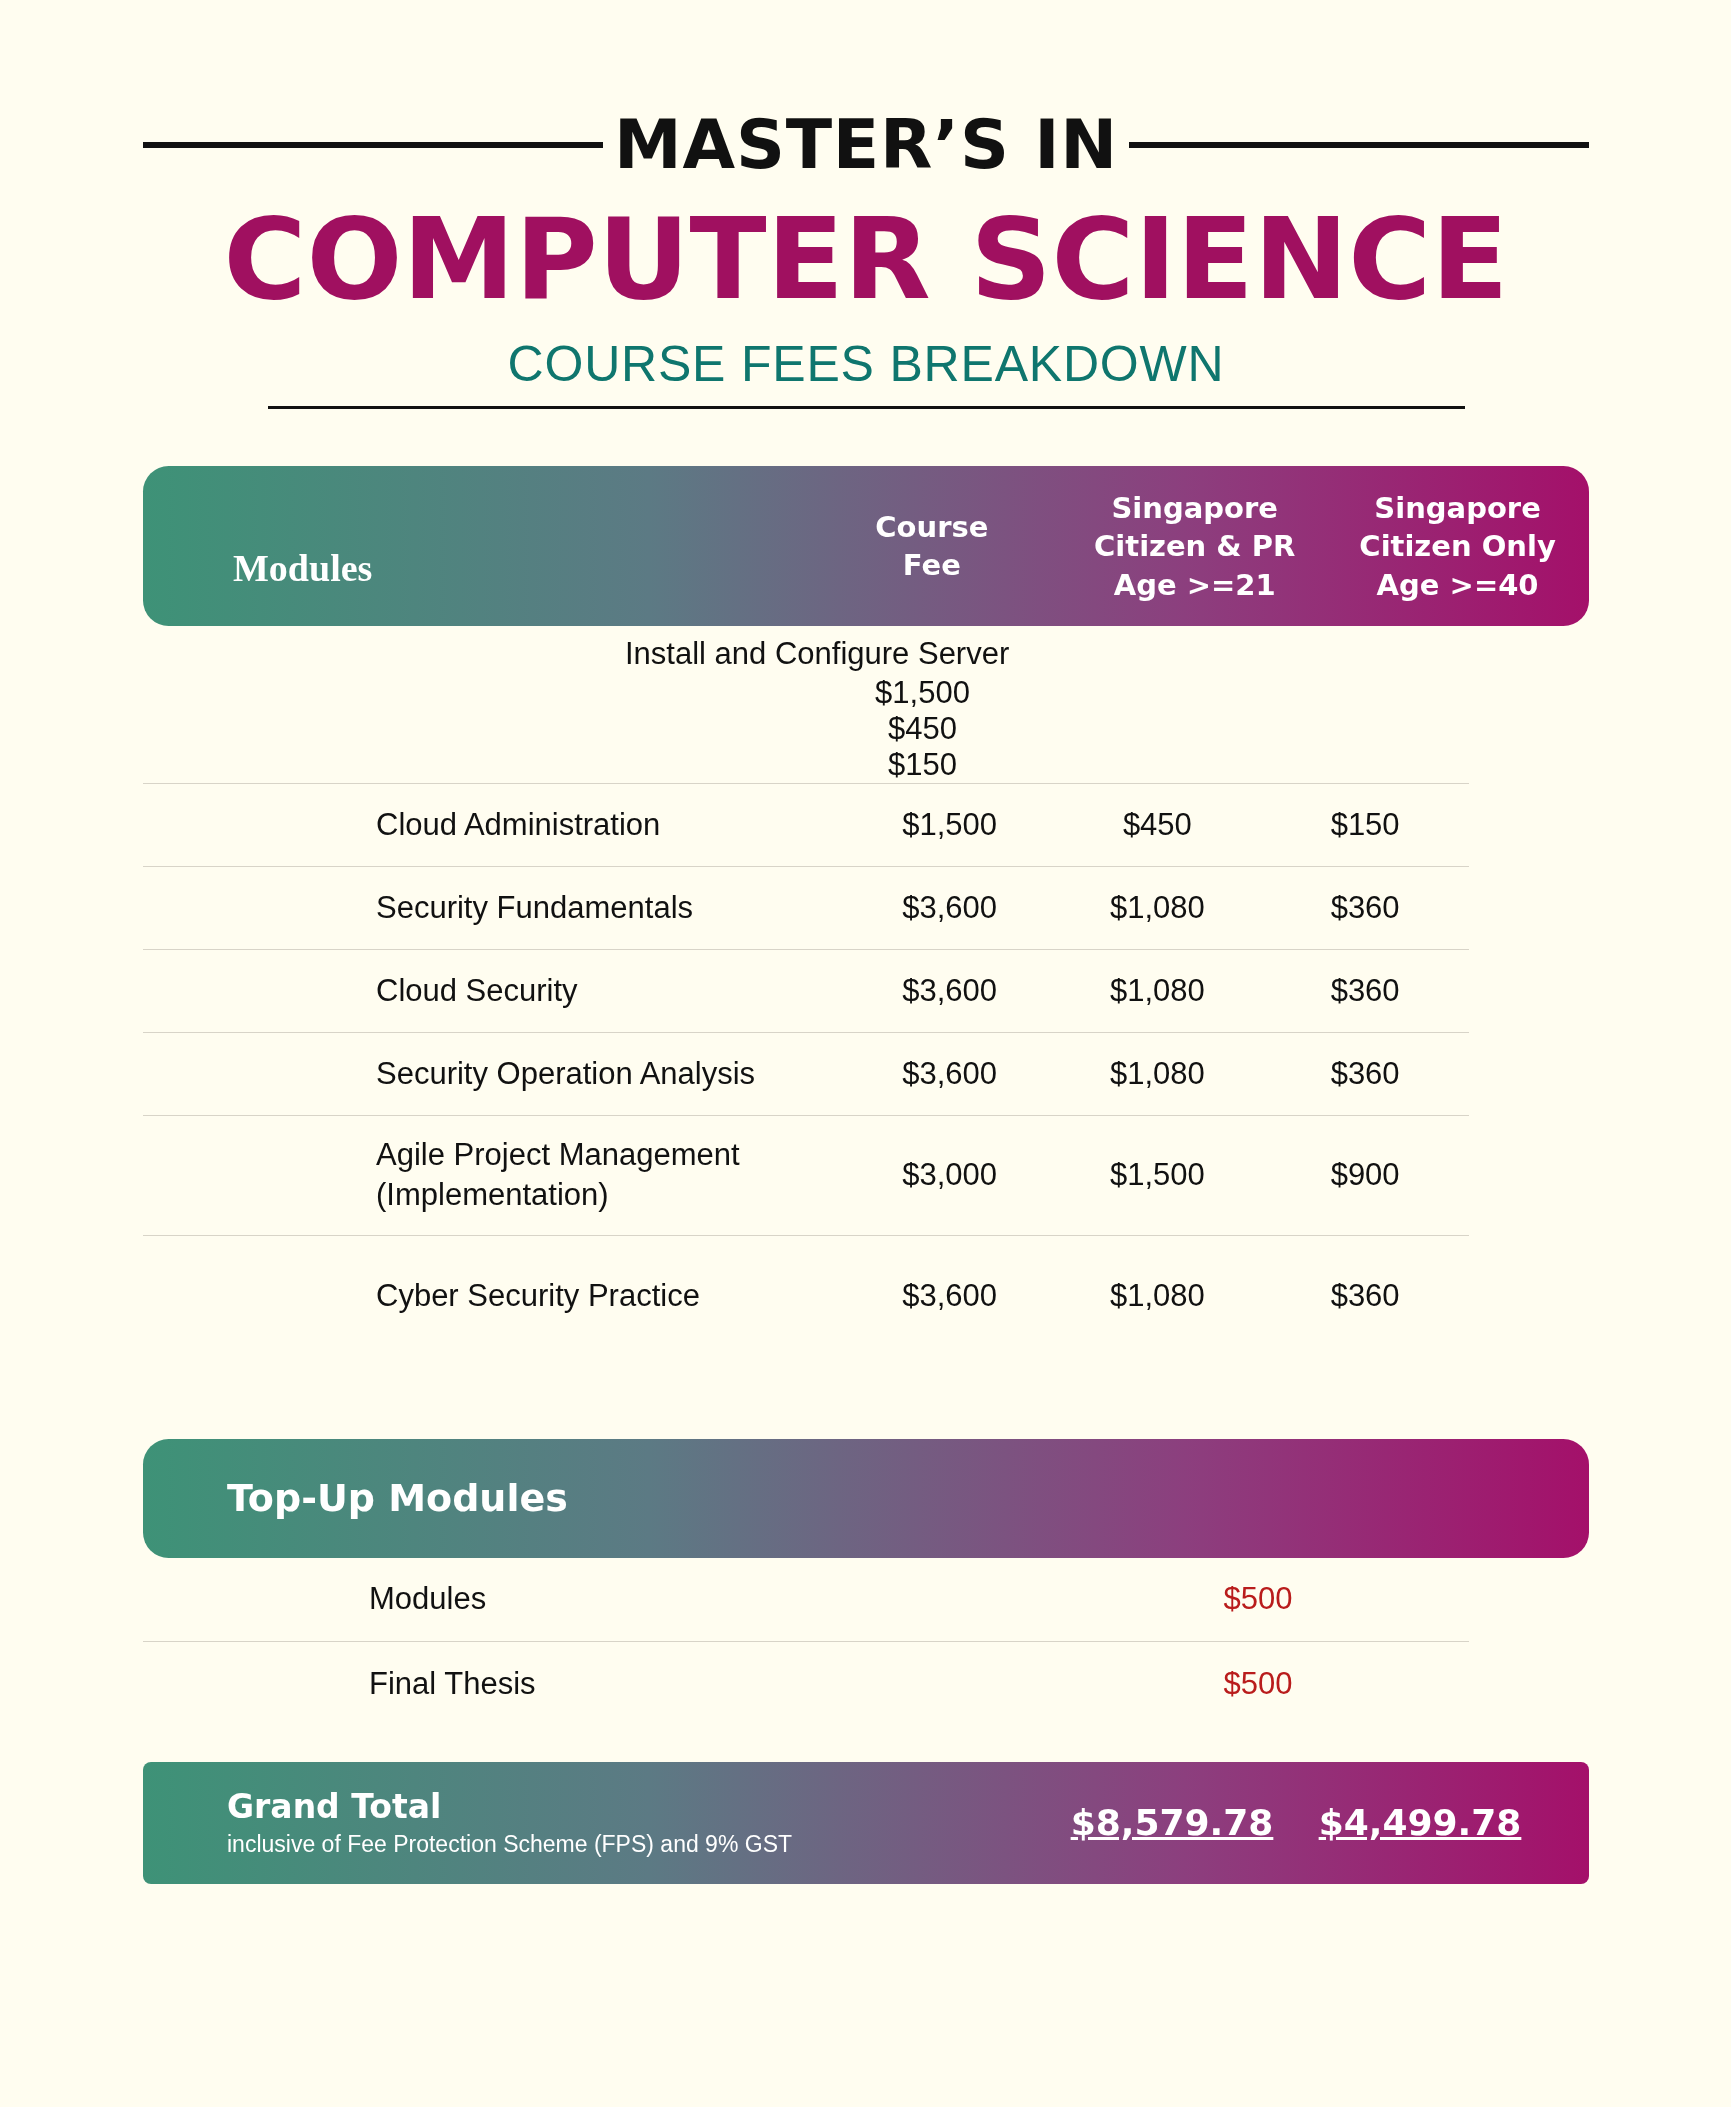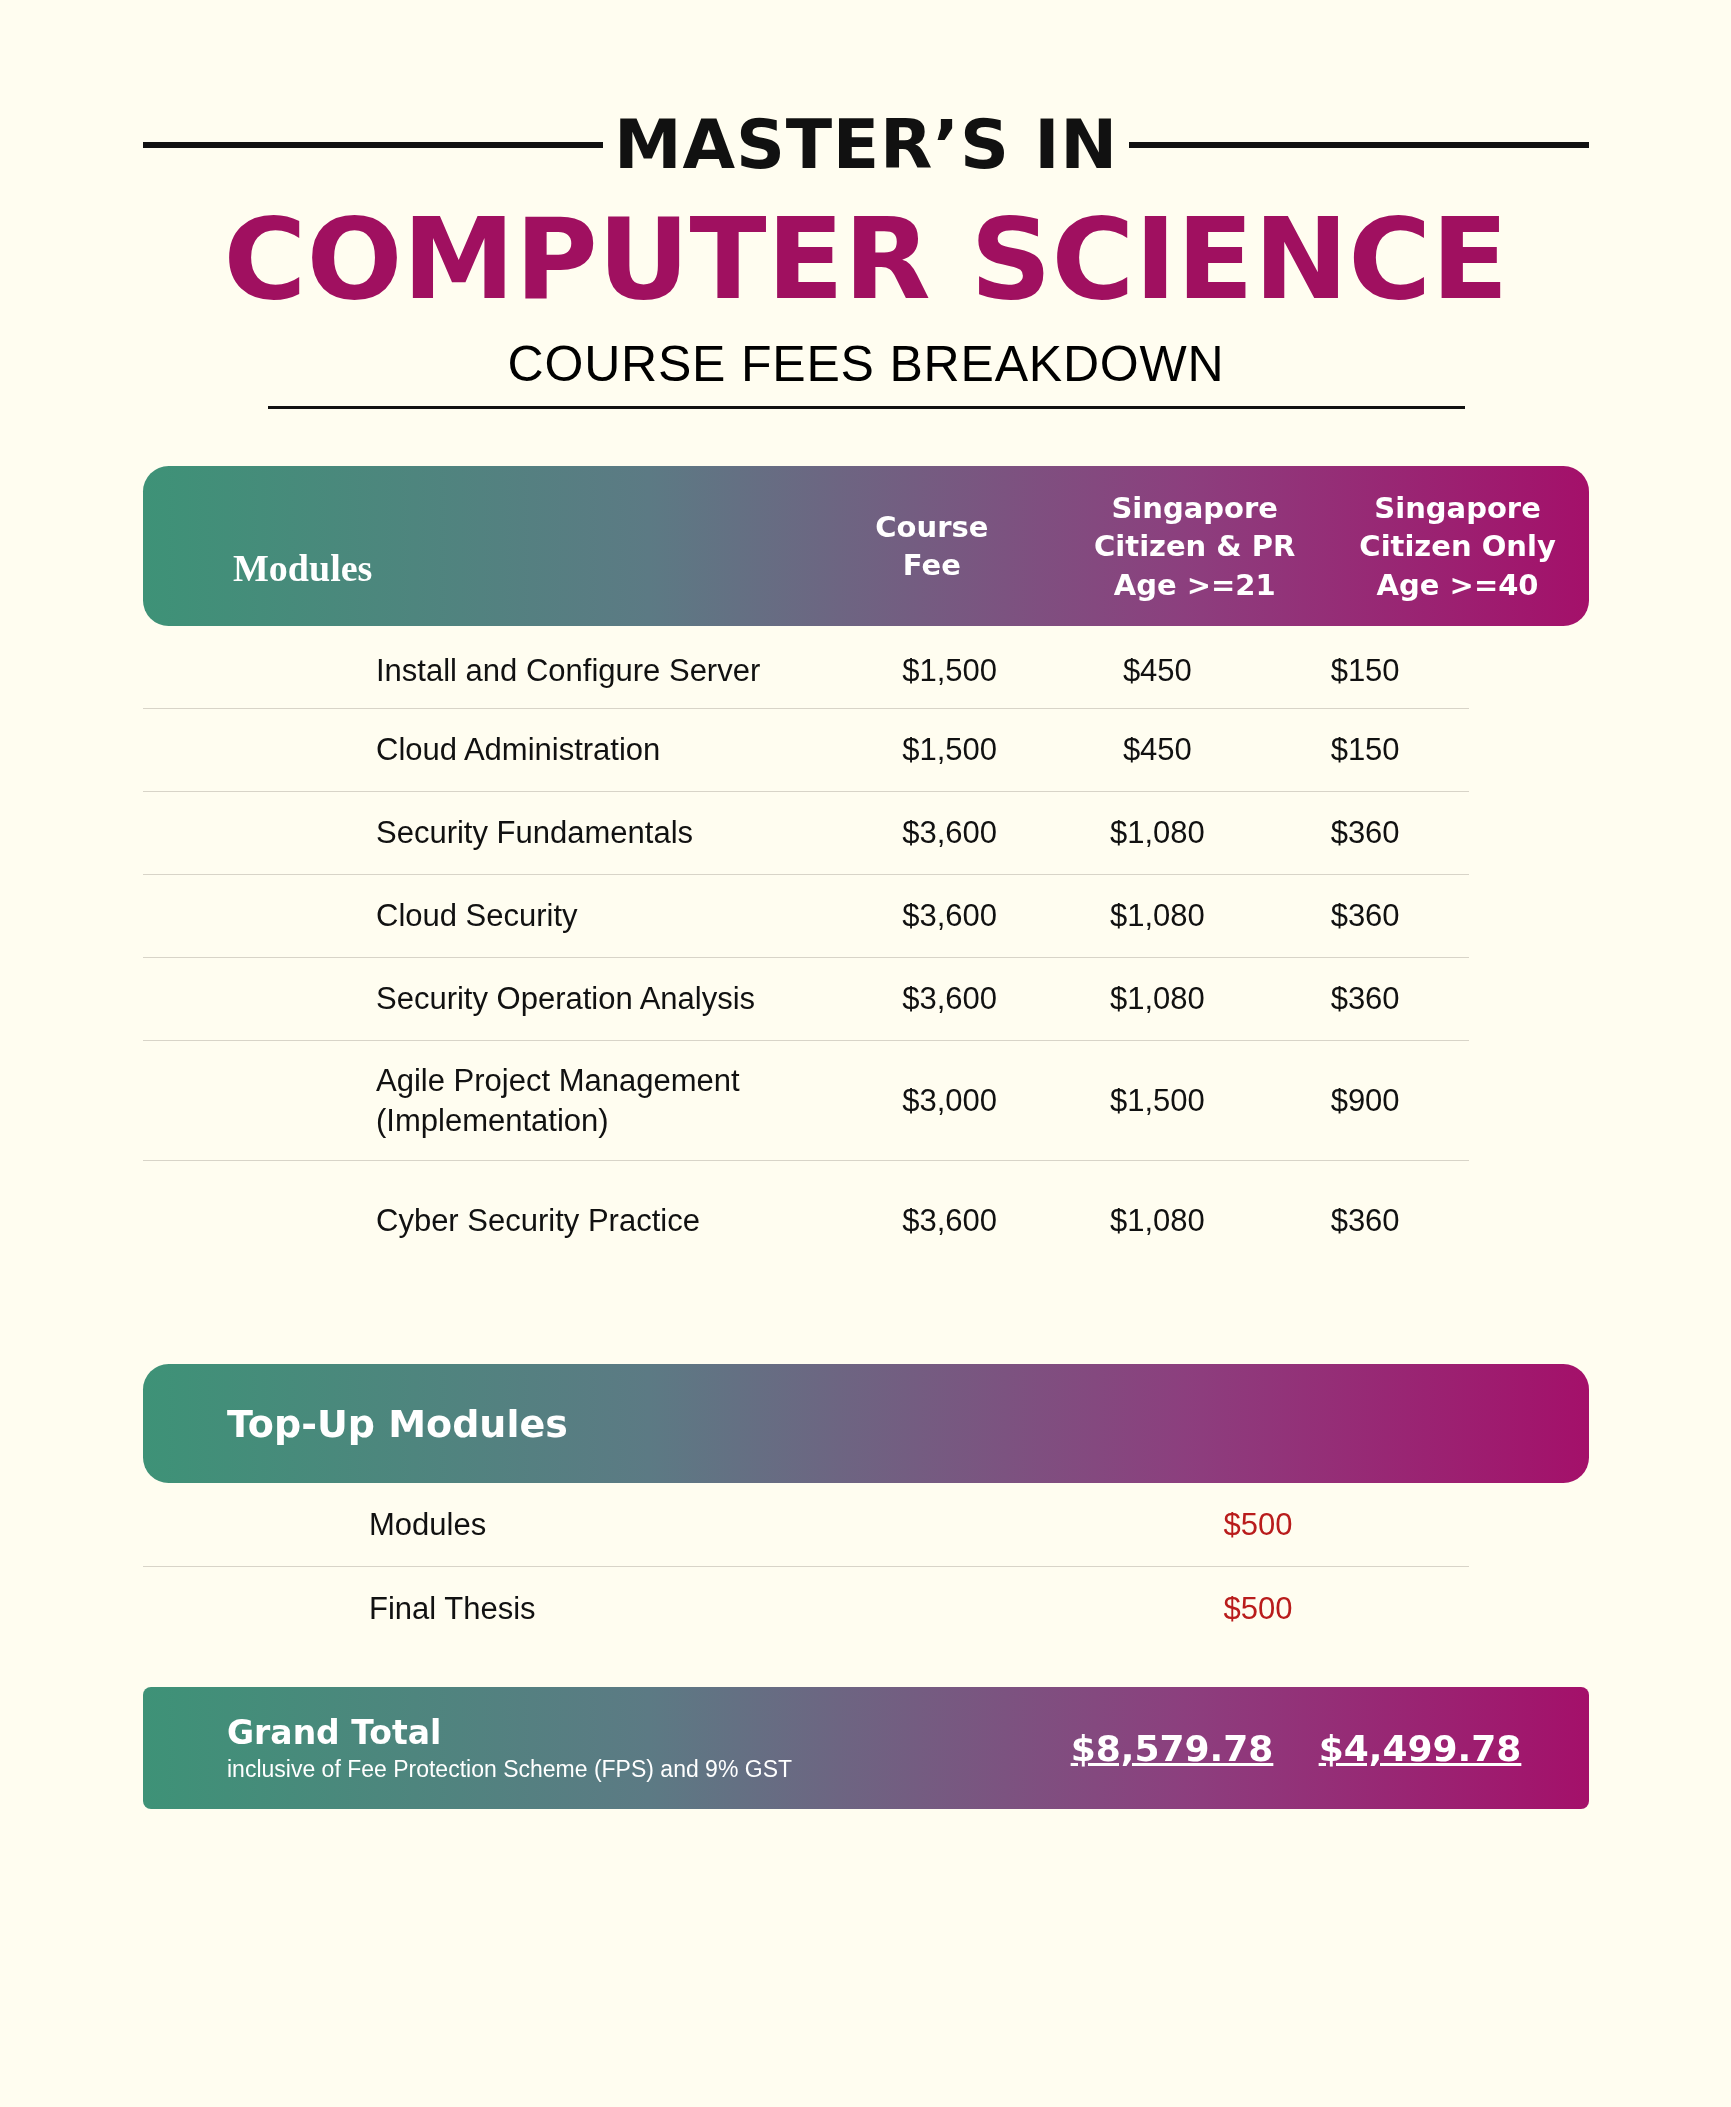--- a/index.html
+++ b/index.html
@@ -56,21 +56,21 @@
     margin: 13.6px auto 0 auto;
     width: 1197px;
     text-align: center;
     border-bottom: 3px solid #111111;
     padding-bottom: 13.6px;
   }
   .subtitle {
     font-size: 50px;
     font-weight: 400;
     letter-spacing: 0.8px;
-    color: #000000;
+    color: #0f766e;
     font-family: "Liberation Sans", sans-serif;
   }
 
   
   .table-block {
     margin-top: 57px;
   }
   .thead {
     display: flex;
     align-items: center;
@@ -117,21 +117,21 @@
     padding-right: 15px;
     box-sizing: border-box;
   }
   .row .c-val {
     width: 265px;
     text-align: center;
     font-size: 31px;
     color: #111111;
   }
   .row.tall { min-height: 120px; }
-  .row.first { padding-top: 8px; }
+  .row.first { padding-top: 8px; flex-direction: column; }
 
   
   .topup-block { margin-top: 83px; }
   .thead-topup {
     display: flex;
     align-items: center;
     height: 119px;
     border-radius: 25.6px;
     background: linear-gradient(to right, #3E9277 0%, #5C7A84 35%, #8C3F7E 72%, #A4106A 100%);
     color: #FFFFFF;

